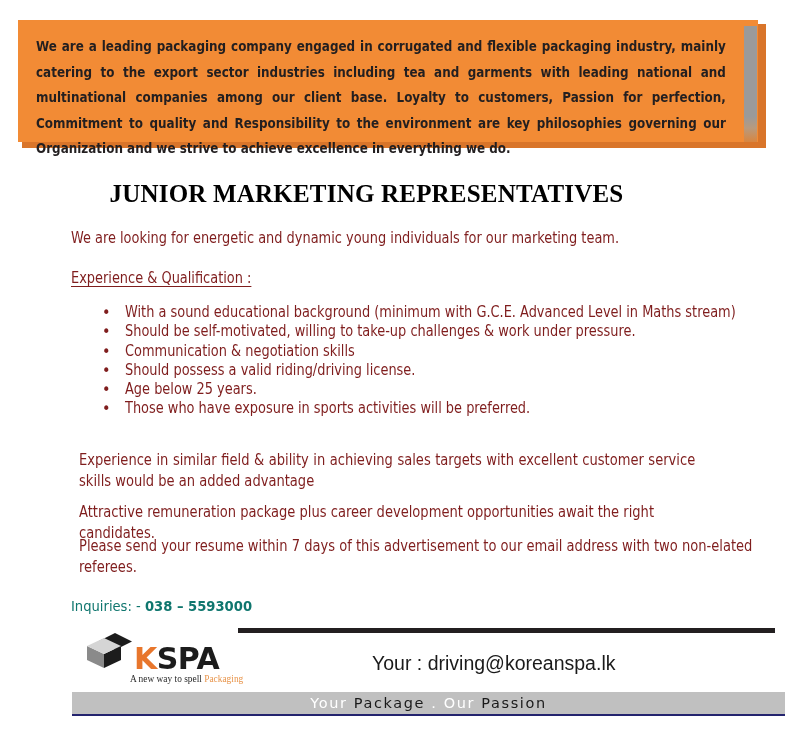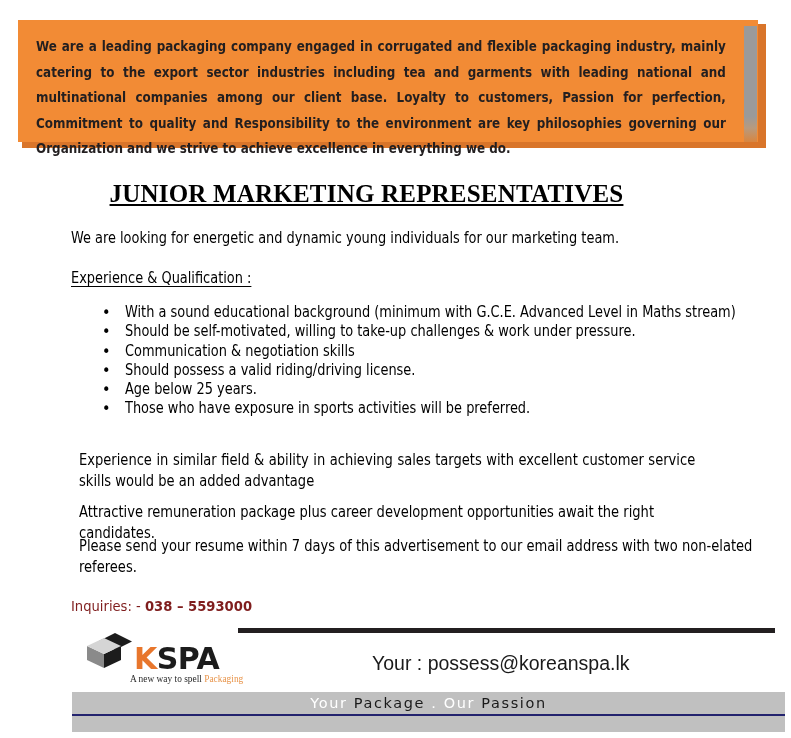--- a/index.html
+++ b/index.html
@@ -69,33 +69,32 @@
     position: absolute;
     left: 0;
     top: 180px;
     width: 733px;
     text-align: center;
     font-family: "Liberation Serif", "DejaVu Serif", serif;
     font-size: 25px;
     font-weight: bold;
     letter-spacing: 0.2px;
     color: #000;
-    text-decoration: underline;
   }
 
   
   .body-area {
     position: absolute;
     left: 71px;
     top: 228px;
     width: 700px;
     font-family: "Liberation Sans Narrow", "DejaVu Sans Condensed", "Liberation Sans", sans-serif;
     font-size: 15.3px;
     line-height: 21px;
-    color: #000000;
+    color: #7f1d1d;
   }
   .lead-line {
     margin: 0;
     transform: scaleX(0.94);
     transform-origin: left top;
     width: 106%;
   }
   .section-head {
     margin: 0;
     position: absolute;
@@ -155,21 +154,21 @@
   .para-3 { top: 308px; width: 700px; }
   .para-2 .ptxt, .para-3 .ptxt { text-align: left; }
 
   
   .inquiries {
     position: absolute;
     left: 71px;
     top: 597px;
     font-family: "Liberation Sans Narrow", "DejaVu Sans Condensed", "Liberation Sans", sans-serif;
     font-size: 14.6px;
-    color: #7f1d1d;
+    color: #0f766e;
     white-space: nowrap;
     text-align: center;
   }
   .inquiries .num { font-weight: bold; }
 
   .rule-black {
     position: absolute;
     left: 238px;
     top: 628px;
     width: 537px;
@@ -224,21 +223,21 @@
     font-size: 19.5px;
     color: #1a1a1a;
     white-space: nowrap;
   }
 
   .tagline-bar {
     position: absolute;
     left: 72px;
     top: 692px;
     width: 713px;
-    height: 40px;
+    height: 22px;
     background: #c0c0c0;
   }
   .tagline-text {
     position: absolute;
     left: 0;
     top: 0;
     width: 713px;
     height: 22px;
     line-height: 22px;
     text-align: center;
@@ -326,19 +325,19 @@
     <polygon points="29,1 46,9.5 29,18 12,9.5" fill="#1c1c1c"></polygon>
     <polygon points="1,14 18,22 18,36 1,28" fill="#8a8a8a"></polygon>
     <polygon points="18,22 35,14 35,28 18,36" fill="#1c1c1c"></polygon>
     <polygon points="1,14 18,6 35,14 18,22" fill="#d5d5d5"></polygon>
   </svg>
   <div class="logo-word"><span class="k">K</span><span class="spa">SPA</span></div>
   <div class="logo-tag"><span>A new way to spell </span><span class="pack">Packaging</span></div>
 </div>
 
 <div class="email">
-  <span>Your : </span><span>possess@koreanspa.lk</span>
+  <span>Your : </span><span>driving@koreanspa.lk</span>
 </div>
 
 <div class="tagline-bar">
   <div class="tagline-text"><span class="w">Your</span> <span class="b">Package</span><span class="w"> . </span><span class="w">Our</span> <span class="b">Passion</span></div>
 </div>
 <div class="rule-navy"></div>
 
 </body></html>

